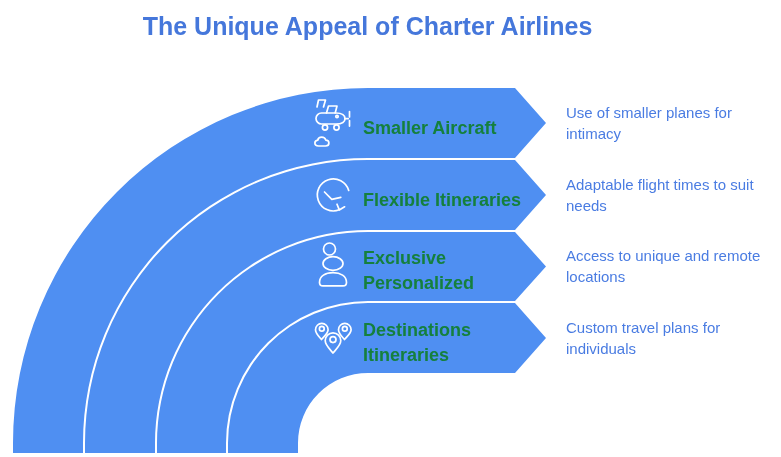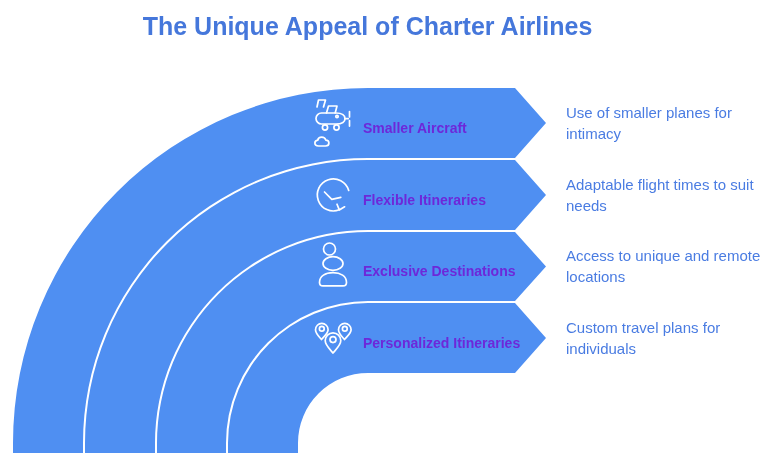--- a/index.html
+++ b/index.html
@@ -19,21 +19,21 @@
     display:flex;align-items:center;justify-content:center;
   }
   .diagram-icon *{
     stroke:#ffffff;fill:none;stroke-width:1.7;
     stroke-linecap:round;stroke-linejoin:round;
   }
   .diagram-icon .pin-front{fill:#4F8FF2;}
   .item-label{
     position:absolute;left:363px;width:172px;height:80px;
     display:flex;align-items:center;
-    color:#6d28d9;font-size:14px;font-weight:bold;line-height:25px;
+    color:#15803d;font-size:18px;font-weight:bold;line-height:25px;
   }
   .item-desc{
     position:absolute;left:566px;width:220px;height:70px;
     display:flex;align-items:center;
     color:#4A7CE2;font-size:15px;line-height:21px;
   }
   .band-row-1{top:88px;}
   .band-row-2{top:160px;}
   .band-row-3{top:231px;}
   .band-row-4{top:303px;}
@@ -80,27 +80,27 @@
 <div class="item-label band-row-2">Flexible Itineraries</div>
 <div class="item-desc band-row-2">Adaptable flight times to suit needs</div>
 
 <div class="icon-box band-row-3">
   <svg class="diagram-icon" width="40" height="52" viewBox="0 0 40 52">
     <circle cx="16.5" cy="9" r="6"></circle>
     <ellipse cx="20" cy="23.5" rx="10" ry="6.8"></ellipse>
     <path d="M6.5 42.5 c0-6.5 6-9.8 13.5-9.8 s13.5 3.3 13.5 9.8 c0 2-1.3 3.4-3.5 3.4 h-20 c-2.2 0-3.5-1.4-3.5-3.4 z"></path>
   </svg>
 </div>
-<div class="item-label band-row-3">Exclusive Destinations</div>
+<div class="item-label band-row-3">Exclusive Personalized</div>
 <div class="item-desc band-row-3">Access to unique and remote locations</div>
 
 <div class="icon-box band-row-4">
   <svg class="diagram-icon" width="48" height="50" viewBox="0 0 48 50">
     <path d="M12.5 26.5 c-3.2-3.8-6-6.3-6-9.8 a6.3 6.3 0 1 1 12.6 0 c0 3.5-3.4 6-6.6 9.8 z"></path>
     <circle cx="12.8" cy="15.8" r="2.4"></circle>
     <path d="M35.5 26.5 c-3.2-3.8-6-6.3-6-9.8 a6.3 6.3 0 1 1 12.6 0 c0 3.5-3.4 6-6.6 9.8 z"></path>
     <circle cx="35.8" cy="15.8" r="2.4"></circle>
     <path class="pin-front" d="M24 40 c-4.2-4.8-7.8-8-7.8-12.4 a7.8 7.8 0 1 1 15.6 0 C31.8 32 28.2 35.2 24 40 z"></path>
     <circle cx="24" cy="26.6" r="3"></circle>
   </svg>
 </div>
-<div class="item-label band-row-4">Personalized Itineraries</div>
+<div class="item-label band-row-4">Destinations Itineraries</div>
 <div class="item-desc band-row-4">Custom travel plans for individuals</div>
 
 </body></html>

